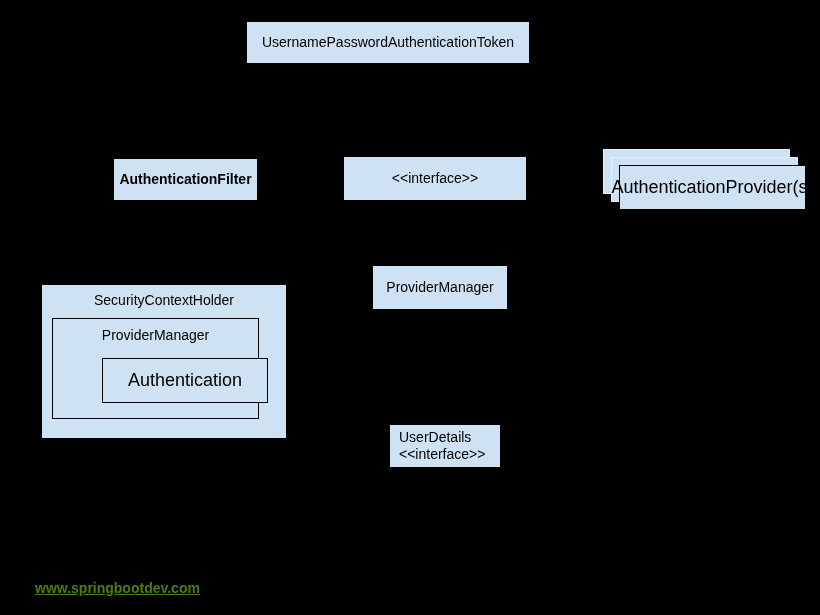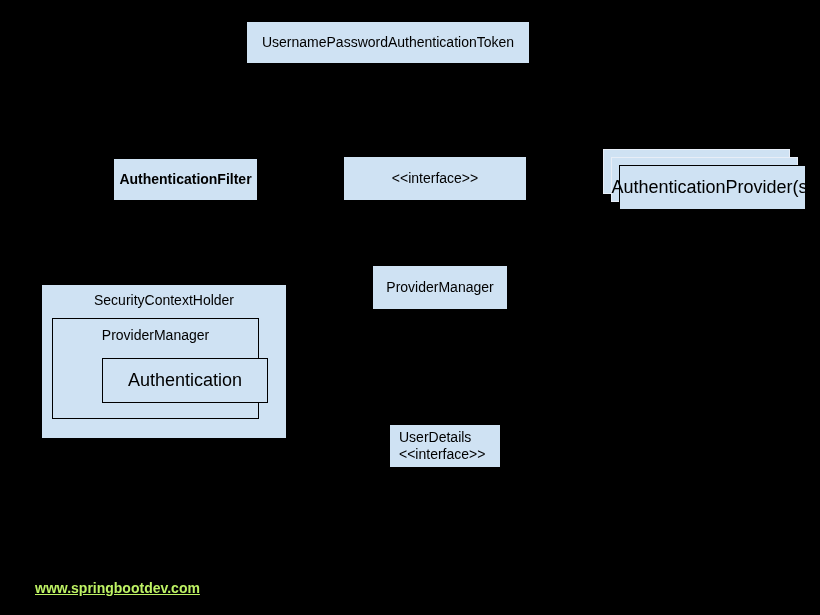--- a/index.html
+++ b/index.html
@@ -62,21 +62,21 @@
                   justify-content: flex-start; padding-top: 8px; font-size: 14px; }
   .node-authentication { position: absolute; left: 25px; top: 39px; width: 166px; height: 45px;
                   background: #cfe2f3; border: 1px solid #000;
                   display: flex; align-items: center; justify-content: center; font-size: 18px; margin-left: 24px; }
 
   .footer-link {
     position: absolute;
     left: 35px; top: 580px;
     font-size: 14px;
     font-weight: bold;
-    color: #bef264;
+    color: #4d7c0f;
     text-decoration: underline;
     cursor: pointer;
   }
 </style>
 </head>
 <body>
 
 <div class="canvas">
 
   <div class="box node-token">

